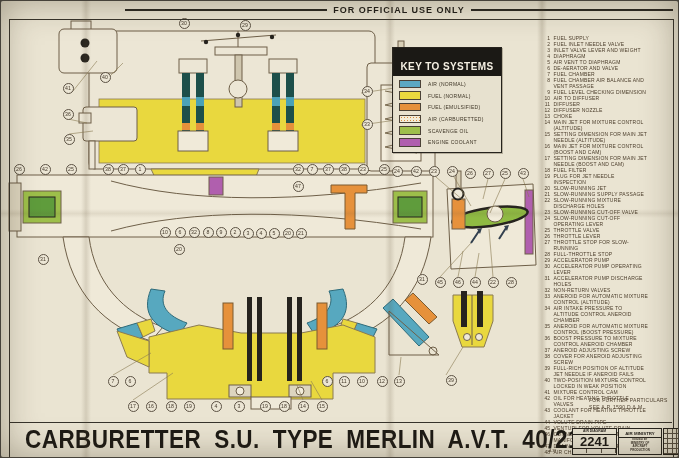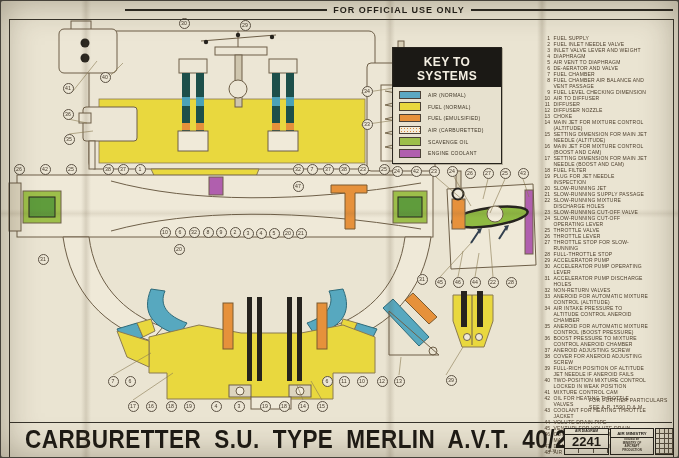--- a/index.html
+++ b/index.html
@@ -15,41 +15,41 @@
   .btext{font-size:9px;font-weight:bold;letter-spacing:1px;color:#211e19;padding:0 6px;white-space:nowrap;}
 
   
   .frame{position:absolute;left:8px;top:18px;width:663px;height:437px;border:1.5px solid #37332b;}
   .divider{position:absolute;left:8px;top:421px;width:663px;border-top:1.5px solid #37332b;}
 
   .diagram{position:absolute;left:0;top:0;}
 
   
   .legend{position:absolute;left:391px;top:46px;width:108px;border:1.5px solid #26231d;background:#e7e1cf;box-shadow:1px 1px 0 rgba(60,50,30,.3);}
-  .legend-title{background:#1b1915;color:#f4efe2;font-weight:bold;font-size:12px;text-align:center;letter-spacing:.4px;padding:7px 0 4px;}
+  .legend-title{background:#1b1915;color:#f4efe2;font-weight:bold;font-size:10px;text-align:center;letter-spacing:.4px;padding:13px 0 4px;}
   .lrow{display:flex;align-items:center;padding:1.6px 6px;}
   .swatch{width:20px;height:6.5px;border:.8px solid #4a4136;margin-right:7px;flex:none;}
   .stipple{background-color:#f3ecd8;background-image:radial-gradient(#d98a3a .7px,transparent .9px);background-size:3px 3px;}
   .llabel{font-size:5px;letter-spacing:.3px;color:#3e3526;}
 
   
   .parts{position:absolute;left:540px;top:34px;width:137px;}
   .plrow{display:flex;font-size:5px;line-height:6px;color:#4a3c2a;}
   .pln{width:9px;text-align:right;margin-right:3.5px;flex:none;}
   .plt{width:95px;letter-spacing:.2px;}
 
   .note{position:absolute;left:588px;top:396px;font-size:5px;line-height:7px;color:#4a3c2a;letter-spacing:.3px;}
 
   
   .callout{position:absolute;width:11px;height:11px;border:1px solid #5c5244;border-radius:50%;background:#ece6d5;font-size:5.2px;line-height:9.5px;text-align:center;color:#44392b;box-sizing:border-box;}
 
   
   .title{position:absolute;left:24px;top:424px;font-size:25px;font-weight:bold;color:#1d1a15;white-space:nowrap;transform:scaleX(.90);transform-origin:left;word-spacing:7px;letter-spacing:.5px;}
   .anote{position:absolute;left:548px;top:448px;font-size:3.5px;color:#4a3c2a;}
-  .box{position:absolute;border:1px solid #26231d;background:#e7e1cf;box-sizing:border-box;}
+  .box{position:absolute;border:1px solid #26231d;background:#e7e1cf;box-sizing:border-box;margin-left:8px;}
   .diag-box{left:563px;top:427px;width:45px;height:27px;text-align:center;}
   .dlabel{font-size:3.4px;line-height:3.8px;font-weight:bold;color:#2a2520;padding-top:1px;}
   .dnum{font-size:13px;font-weight:bold;color:#1d1a15;line-height:13px;border-top:.7px solid #26231d;border-bottom:.7px solid #26231d;}
   .dstrip{height:4px;display:flex;}
   .dstrip span{flex:1;border-right:.6px solid #5a5143;}
   .ministry-box{left:609px;top:427px;width:44px;height:27px;text-align:center;}
   .mtitle{font-size:4.4px;font-weight:bold;color:#211e19;border-bottom:.7px solid #26231d;padding:1.5px 0;}
   .msub{font-size:2.9px;line-height:3.6px;color:#3a3328;font-weight:bold;}
   .grid-box{left:654px;top:427px;width:19px;height:27px;display:grid;grid-template-columns:repeat(4,1fr);grid-template-rows:repeat(5,1fr);background:#e7e1cf;}
   .rgc{border-right:.5px solid #5a5143;border-bottom:.5px solid #5a5143;}

